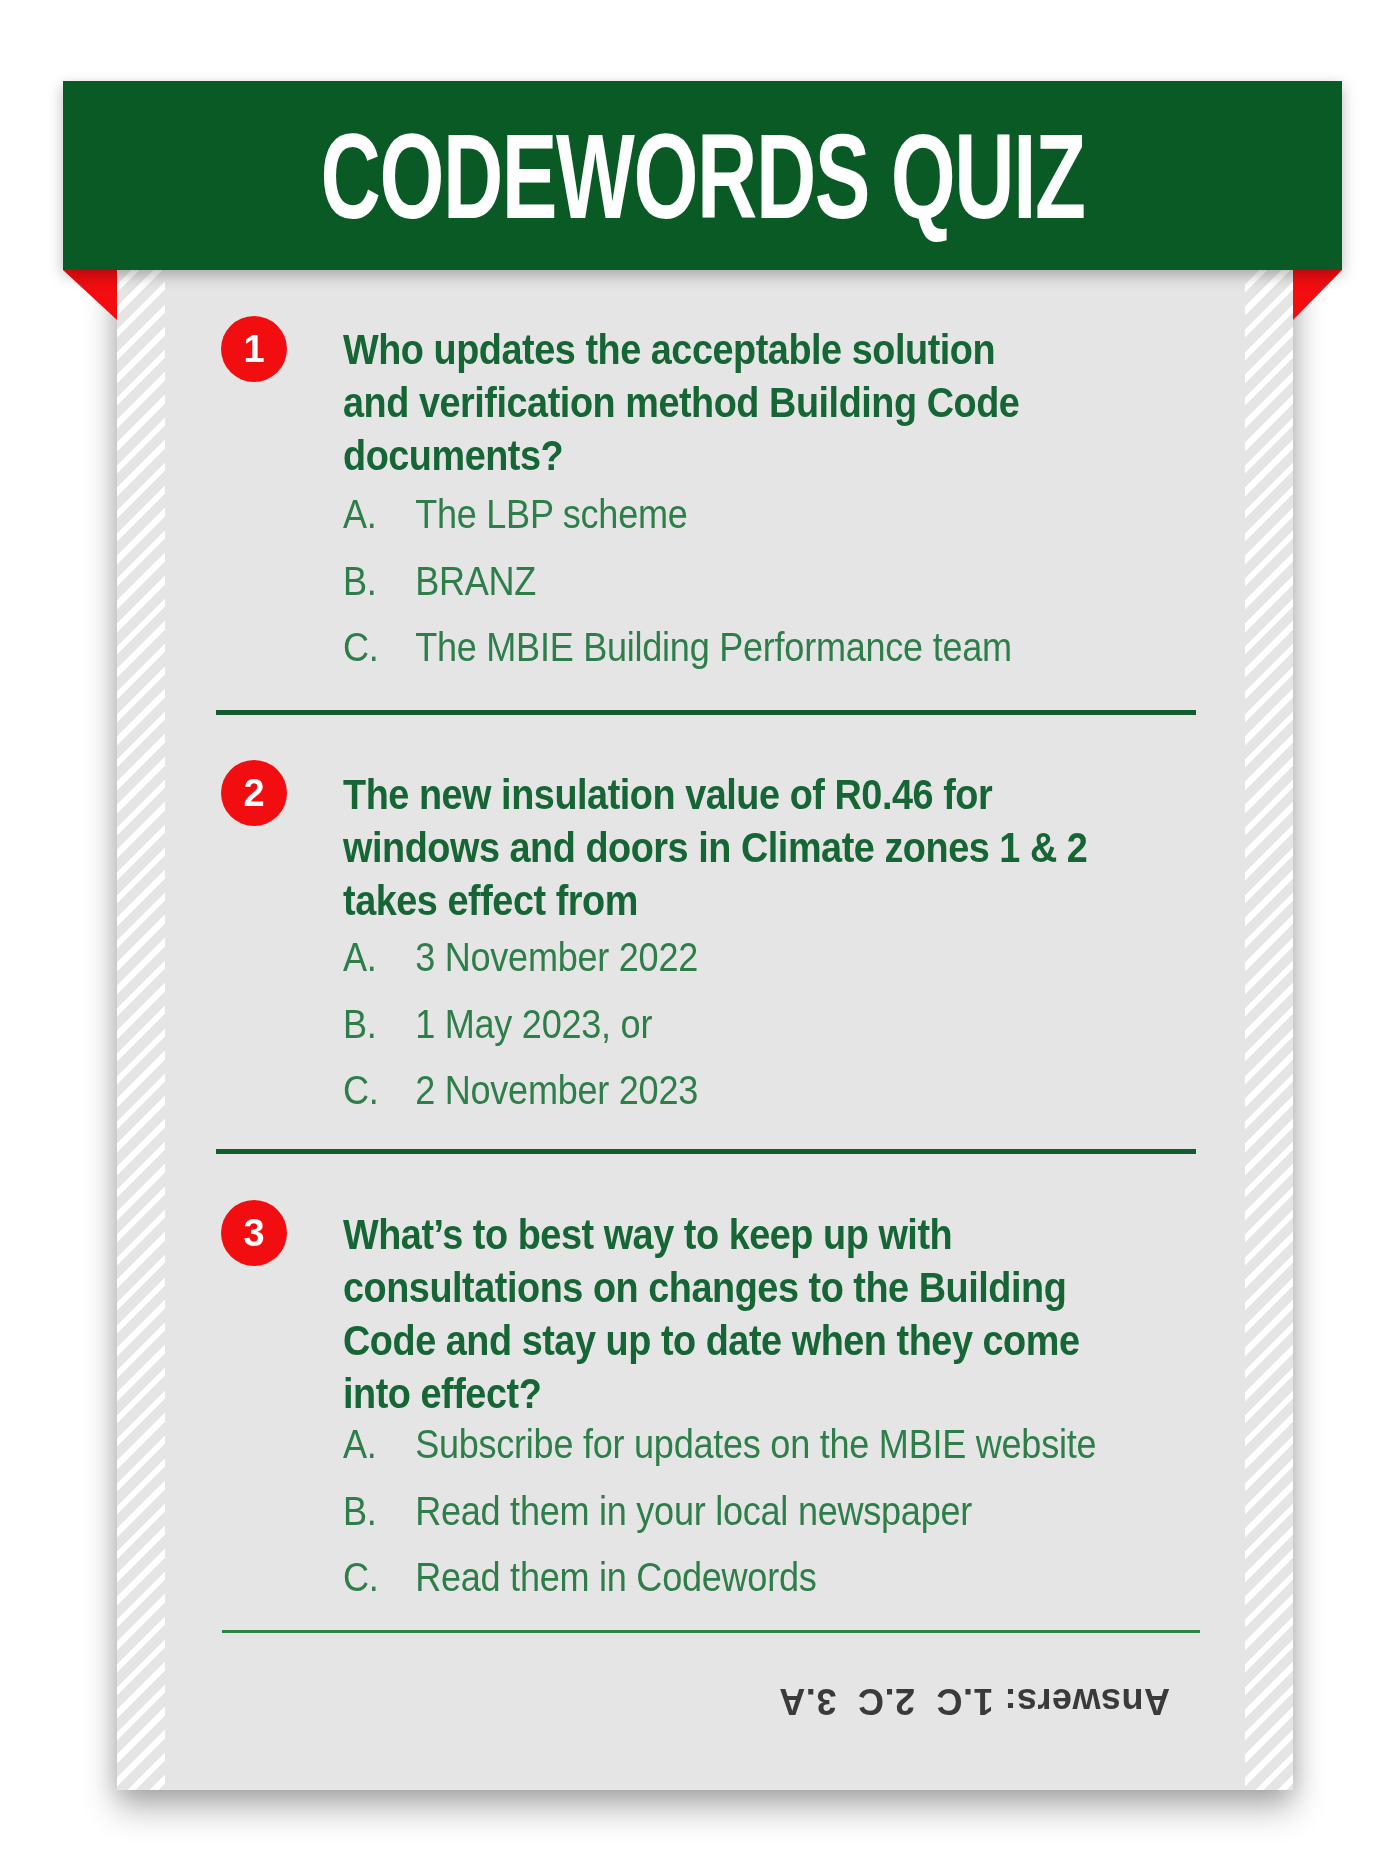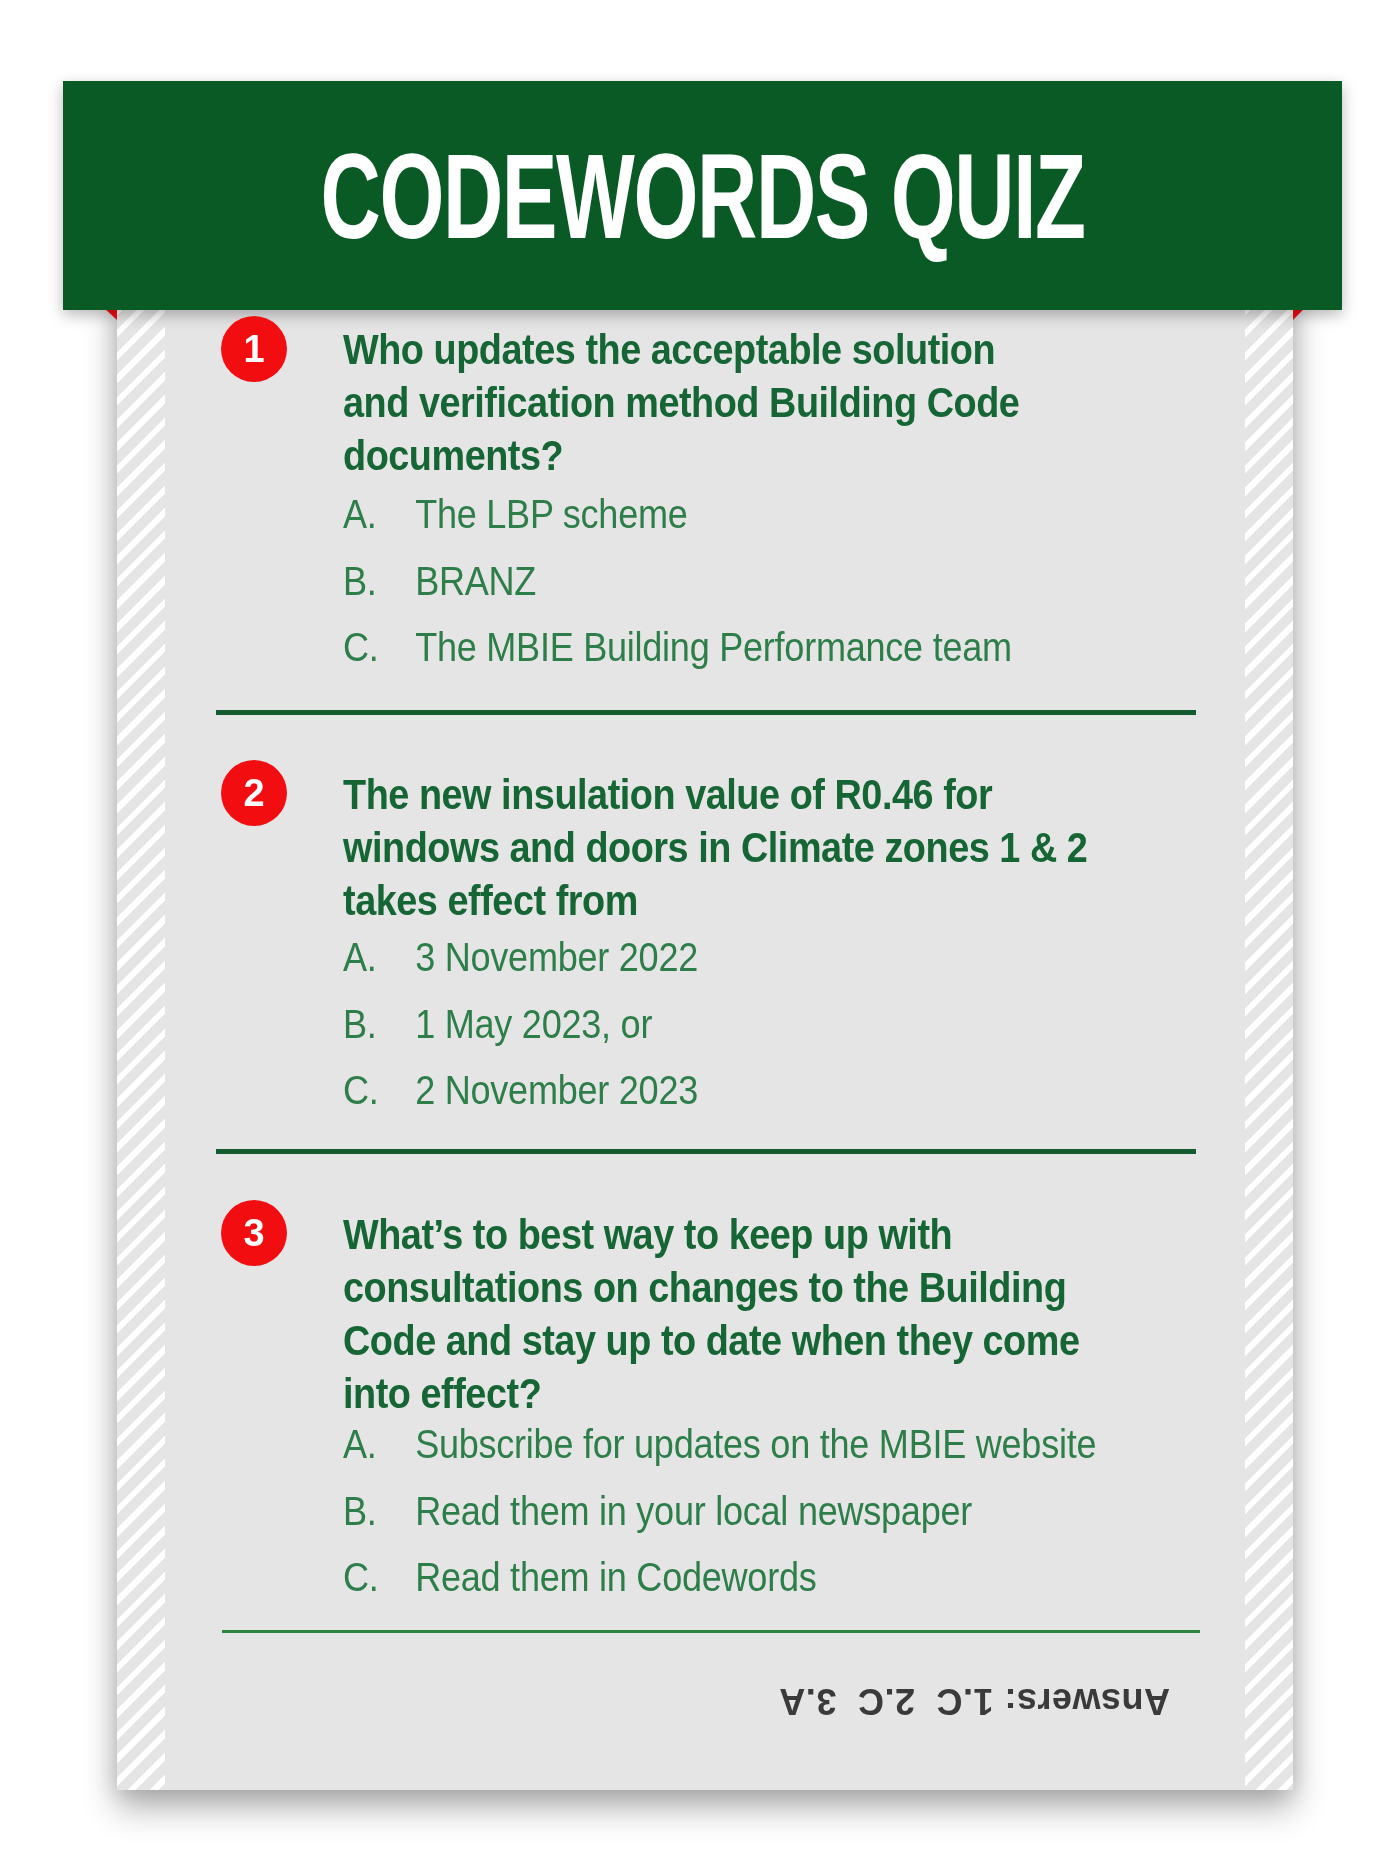--- a/index.html
+++ b/index.html
@@ -7,21 +7,21 @@
     width:1400px; height:1855px;
     background:#ffffff;
     font-family:"Liberation Sans","DejaVu Sans",sans-serif;
     position:relative;
     overflow:hidden;
   }
   .page { position:absolute; inset:0; }
 
   
   .banner {
-    position:absolute; left:63px; top:81px; width:1279px; height:229px;
+    position:absolute; left:63px; top:81px; width:1279px; height:189px;
     background:#0a5a26;
     display:flex; align-items:center; justify-content:center;
     box-shadow:0 5px 14px rgba(0,0,0,.28);
     z-index:3;
   }
   .banner-title {
     color:#ffffff; font-weight:bold; font-size:116px;
     white-space:nowrap; letter-spacing:-2px;
     transform:scale(0.72,1.04); transform-origin:center;
   }

